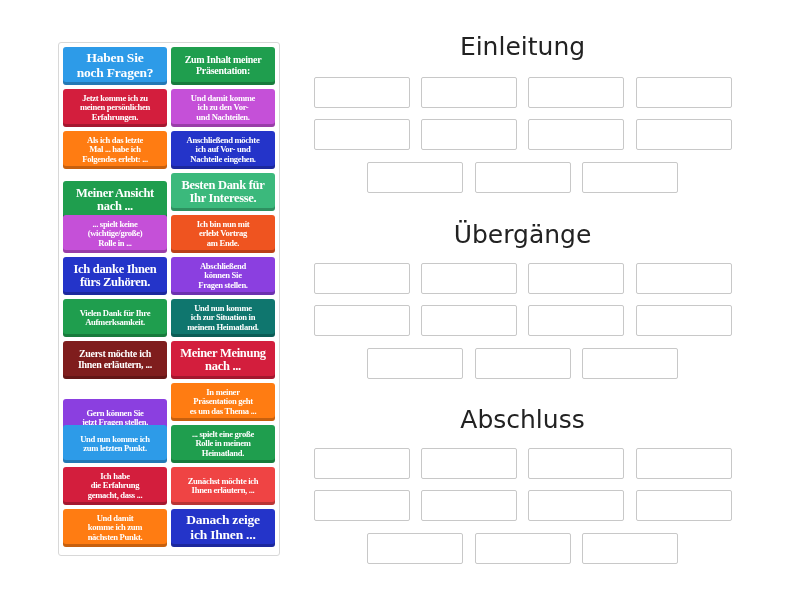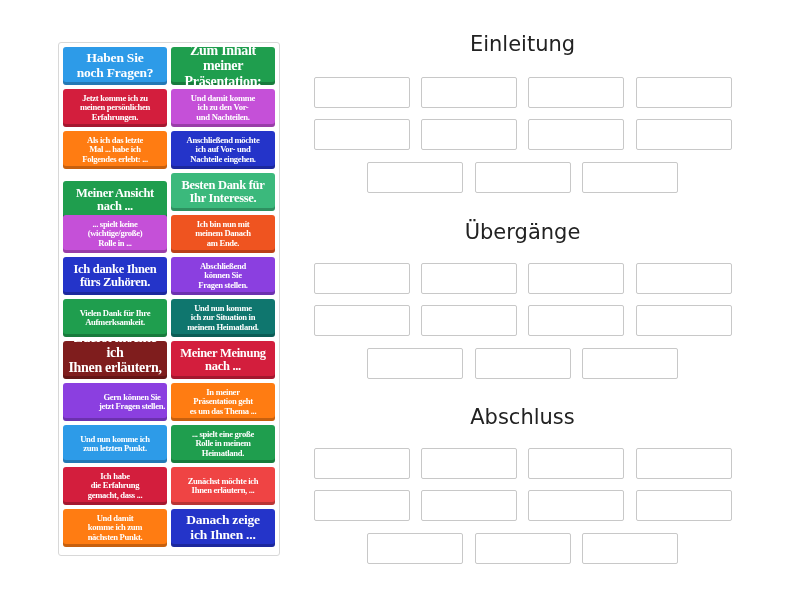--- a/index.html
+++ b/index.html
@@ -7,24 +7,24 @@
          font-family:"DejaVu Sans", "Liberation Sans", sans-serif; }
   .panel { position:absolute; left:58px; top:42px; width:222px; height:514px;
            border:1px solid #d8d8d8; border-radius:3px; background:#fff; box-sizing:border-box; }
   .tile { position:absolute; width:104px; height:38px; border-radius:3px; color:#fff;
           display:flex; align-items:center; justify-content:center; text-align:center;
           box-sizing:border-box; padding:0 2px; font-weight:bold; cursor:grab;
           box-shadow: inset 0 -3px 0 rgba(0,0,0,0.22); line-height:1.08; overflow:hidden;font-family:Liberation Serif, serif; }
   .tile span { display:block; white-space:pre-line; }
   .fs-xl { font-size:13.5px; letter-spacing:-0.2px; }
   .fs-l  { font-size:12.5px; letter-spacing:-0.3px; }
-  .fs-m  { font-size:14px; letter-spacing:-0.3px; }
+  .fs-m  { font-size:10px; letter-spacing:-0.3px; }
   .fs-s  { font-size:8.6px; letter-spacing:-0.3px; }
   .heading { position:absolute; left:300px; width:445px; text-align:center; color:#222;
-             font-family:"DejaVu Sans", sans-serif; font-size:21px; font-weight:normal; }
+             font-family:"DejaVu Sans", sans-serif; font-size:25px; font-weight:normal; }
   .drop { position:absolute; width:96px; height:31px; border:1px solid #c8c8c8;
           border-radius:2px; box-sizing:border-box; background:#fff; }
 </style>
 </head>
 <body>
 
 <div class="panel"></div>
 
 <div id="tiles">
   <div class="tile fs-xl" style="left: 63px; top: 47px; background: rgb(45, 155, 232);">
@@ -63,21 +63,21 @@
       <span>Besten Dank für
 Ihr Interesse.</span>
     </div>
   <div class="tile fs-s" style="left: 63px; top: 215px; background: rgb(197, 80, 216);">
       <span>... spielt keine
 (wichtige/große)
 Rolle in ...</span>
     </div>
   <div class="tile fs-s" style="left: 171px; top: 215px; background: rgb(239, 84, 32);">
       <span>Ich bin nun mit
-meinem Danach
+erlebt Vortrag
 am Ende.</span>
     </div>
   <div class="tile fs-l" style="left: 63px; top: 257px; background: rgb(36, 52, 201);">
       <span>Ich danke Ihnen
 fürs Zuhören.</span>
     </div>
   <div class="tile fs-s" style="left: 171px; top: 257px; background: rgb(139, 63, 224);">
       <span>Abschließend
 können Sie
 Fragen stellen.</span>
@@ -92,21 +92,21 @@
 meinem Heimatland.</span>
     </div>
   <div class="tile fs-m" style="left: 63px; top: 341px; background: #7f1d1d;">
       <span>Zuerst möchte ich
 Ihnen erläutern, ...</span>
     </div>
   <div class="tile fs-l" style="left: 171px; top: 341px; background: rgb(211, 30, 61);">
       <span>Meiner Meinung
 nach ...</span>
     </div>
-  <div class="tile fs-s" style="left: 63px; top: 383px; background: rgb(139, 63, 224); justify-content: flex-end;">
+  <div class="tile fs-s" style="left: 63px; top: 399px; background: rgb(139, 63, 224);">
       <span>Gern können Sie
 jetzt Fragen stellen.</span>
     </div>
   <div class="tile fs-s" style="left: 171px; top: 383px; background: rgb(255, 124, 18);">
       <span>In meiner
 Präsentation geht
 es um das Thema ...</span>
     </div>
   <div class="tile fs-s" style="left: 63px; top: 425px; background: rgb(45, 155, 232);">
       <span>Und nun komme ich

